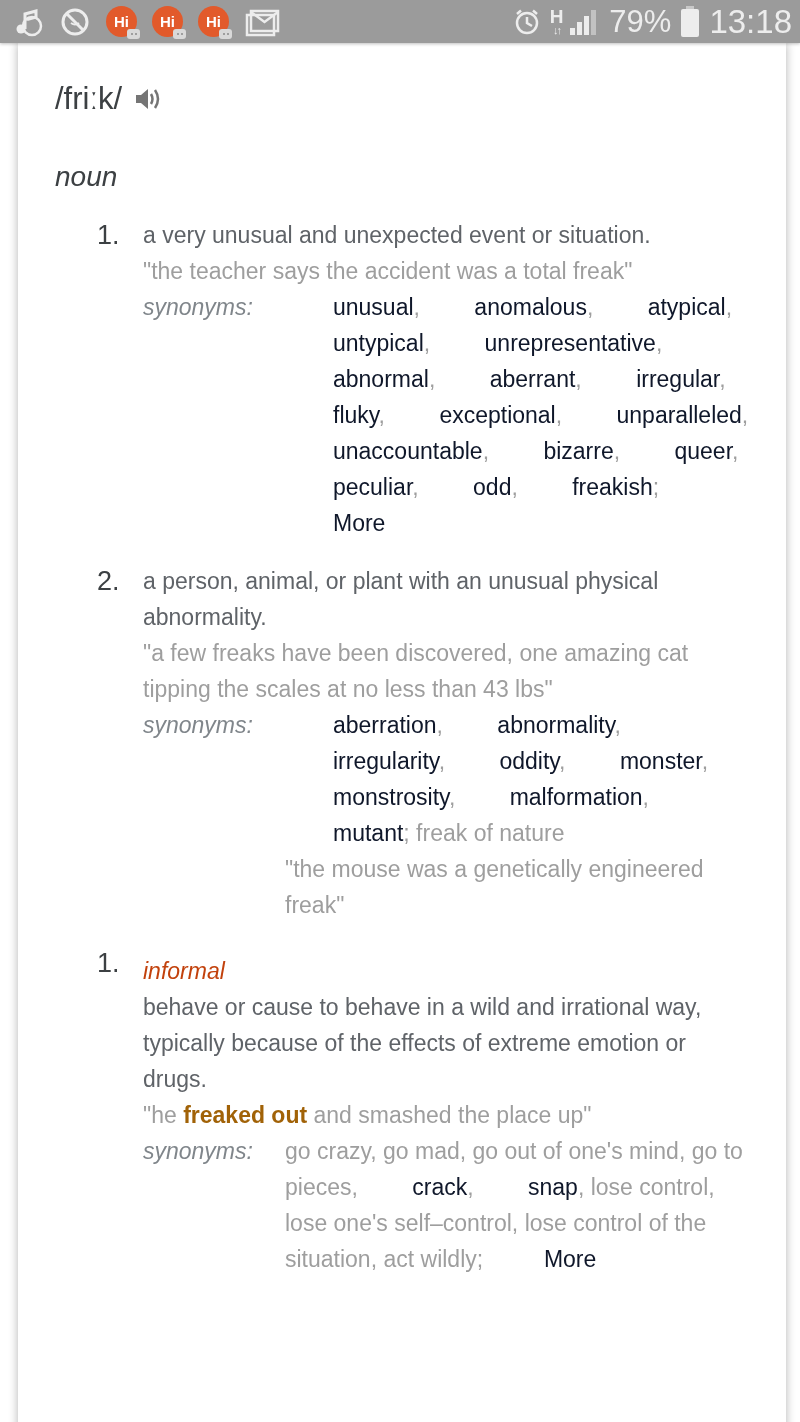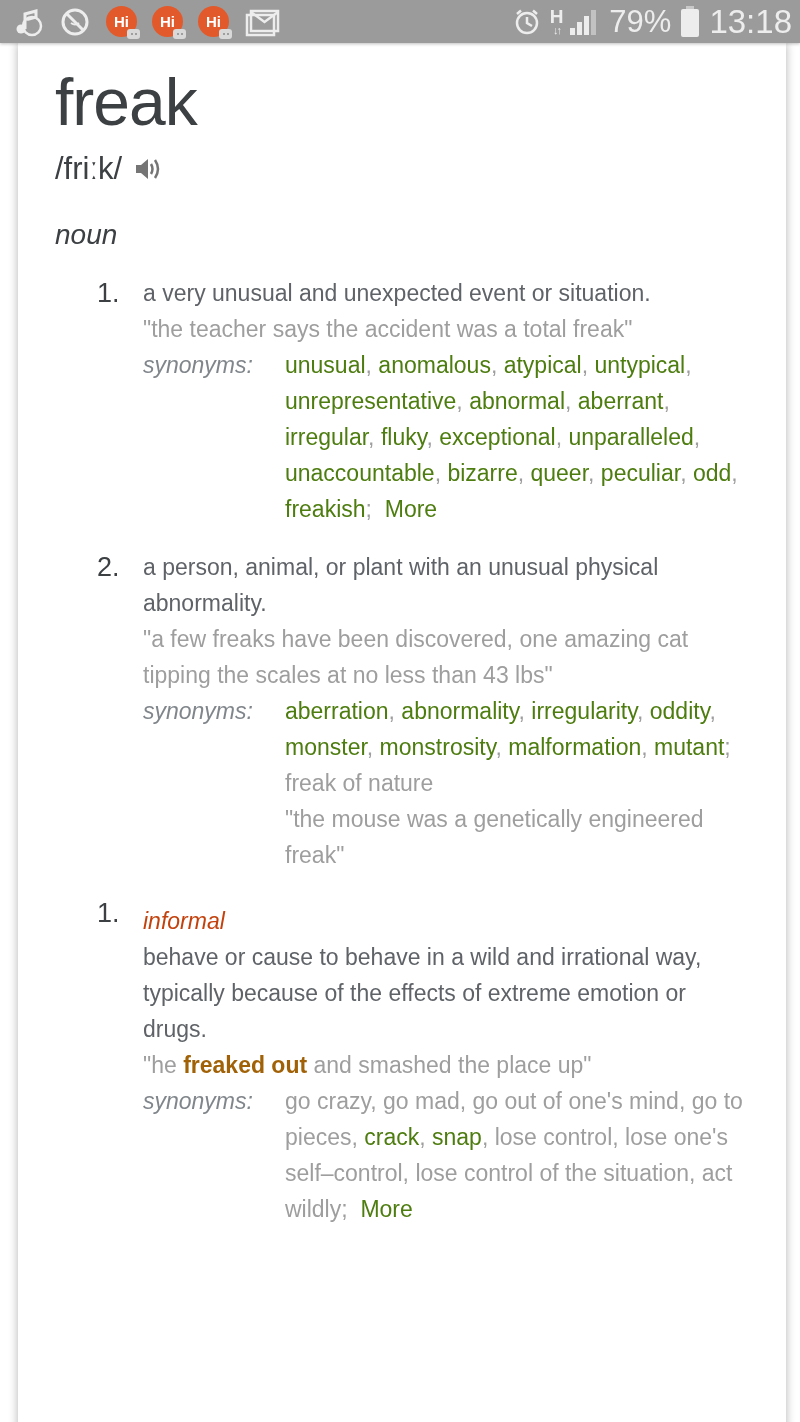--- a/index.html
+++ b/index.html
@@ -38,31 +38,31 @@
   .sb-time { font-size:33px; }
   
   .card {
     position:absolute; top:43px; left:18px; width:768px; height:1500px;
     background:#ffffff; box-shadow:0 0 9px rgba(0,0,0,.30);
     padding:24px 22px 0 37px;
   }
   .word-title { font-size:66px; font-weight:300; color:#3c4043; line-height:70px; letter-spacing:-1px; }
   .pron-row { margin-top:12px; display:flex; align-items:center; gap:12px; height:40px; }
   .pron { font-size:31px; color:#3c4043; }
-  .pos-label { margin-top:28px; font-style:italic; font-size:28px; color:#3c4043; line-height:36px; }
+  .pos-label { margin-top:40px; font-style:italic; font-size:28px; color:#3c4043; line-height:36px; }
   .sense { display:flex; margin-top:22px; padding-left:42px; }
   .sense-num { width:46px; flex:none; font-size:27px; color:#3c4043; line-height:36px; }
   .sense-body { width:612px; flex:none; font-size:23px; line-height:36px; }
   .def { color:#5f6368; }
   .register { color:#c2410c; font-style:italic;margin-top:8px; }
   .quote { color:#9e9e9e; }
   .syn-row { display:flex; }
   .syn-label { flex:none; width:142px; font-style:italic; color:#80868b; }
   .syn-runs { flex:1; min-width:0; }
-  .r-link { color:#4d7c0f; }
+  .r-link { color:#0f172a;margin-left:48px; }
   .r-plain { color:#9e9e9e; }
   .r-quote { color:#9e9e9e; }
   .r-qbold { color:#a16207; font-weight:bold; }
   svg { display:block; }
 </style>
 </head>
 <body>
 
 <div class="statusbar">
   <div class="sb-left">
@@ -136,21 +136,20 @@
         <rect x="8" y="1" width="8" height="5" fill="#c9c9c9"></rect>
         <rect x="3" y="4" width="18" height="28" rx="2" fill="#ededed"></rect>
       </svg>
     </span>
     <span class="sb-text sb-time">13:18</span>
   </div>
 </div>
 
 <div class="card">
 
-  <div class="word-title">freak</div>
 
   <div class="pron-row">
     <span class="pron">/friːk/</span>
     <span class="sb-icon">
       <svg width="30" height="26" viewBox="0 0 30 26">
         <path d="M2 9 L7 9 L14 3 L14 23 L7 17 L2 17 Z" fill="#757575"></path>
         <path d="M17 8 q3 5 0 10" fill="none" stroke="#757575" stroke-width="2.5"></path>
         <path d="M21 4 q6 9 0 18" fill="none" stroke="#757575" stroke-width="2.5"></path>
       </svg>
     </span>

